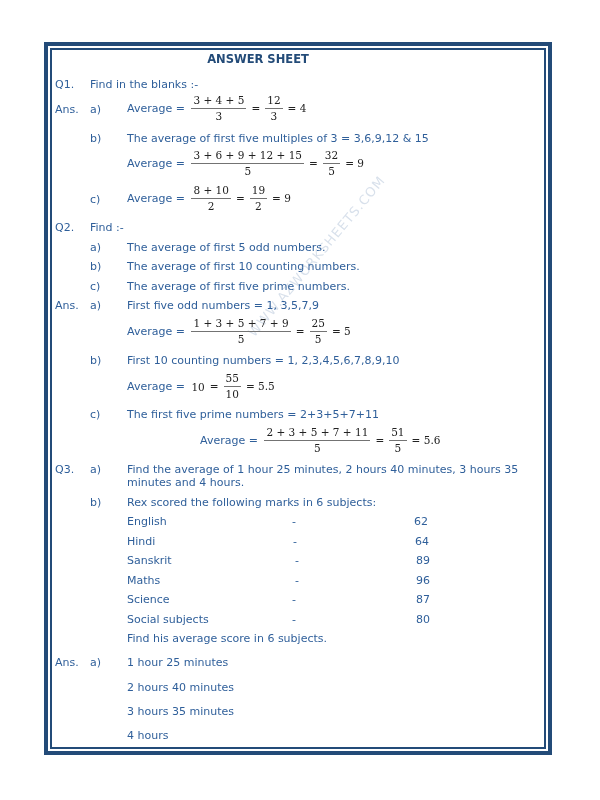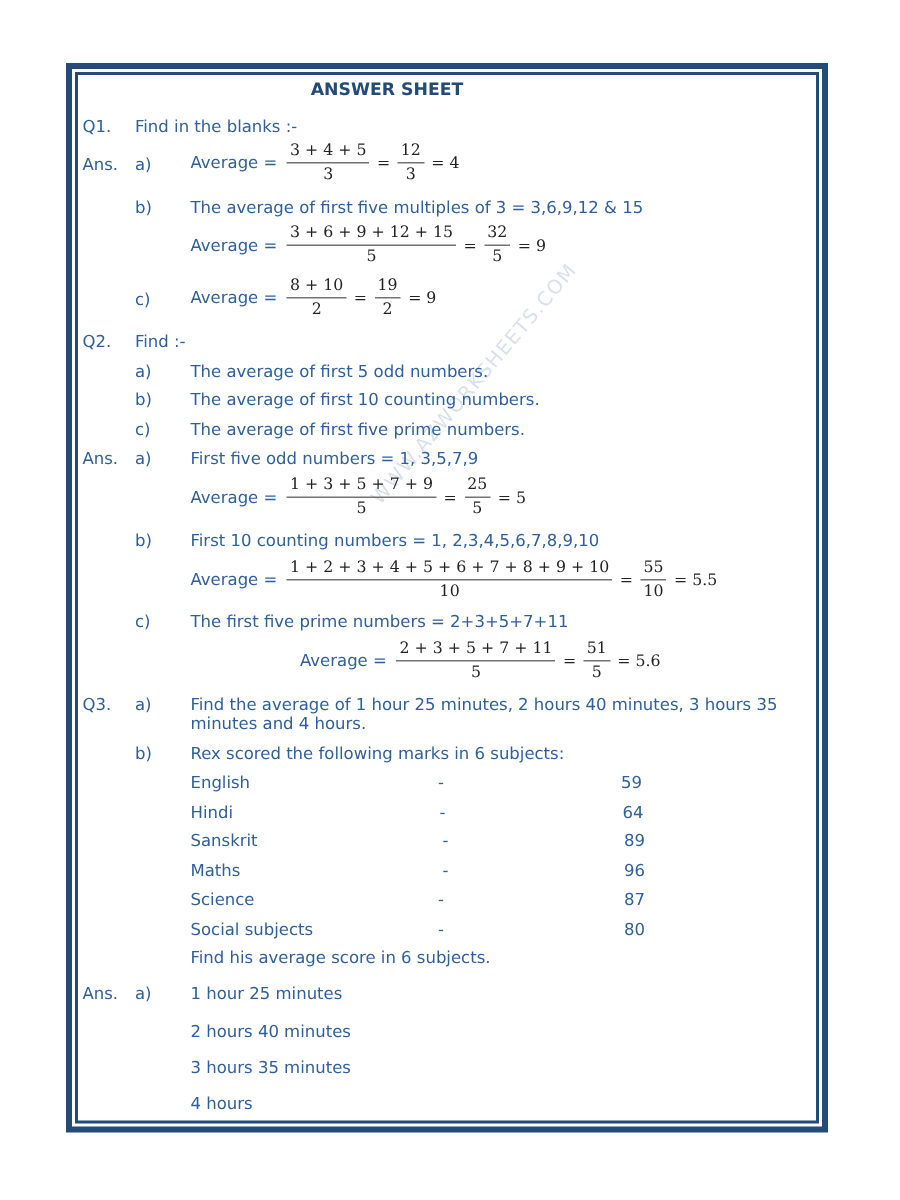--- a/index.html
+++ b/index.html
@@ -67,41 +67,41 @@
 <div class="line" style="left:127px;top:299px">First five odd numbers = 1, 3,5,7,9</div>
 <div class="line" style="left:127px;top:317px">
   <span style="vertical-align:middle">Average =</span>
   <span class="frac"><span class="num">1 + 3 + 5 + 7 + 9</span><span class="den">5</span></span><span class="eq">=</span><span class="frac"><span class="num">25</span><span class="den">5</span></span><span class="eq">= 5</span>
 </div>
 
 <div class="line" style="left:90px;top:354px">b)</div>
 <div class="line" style="left:127px;top:354px">First 10 counting numbers = 1, 2,3,4,5,6,7,8,9,10</div>
 <div class="line" style="left:127px;top:372px">
   <span style="vertical-align:middle">Average =</span>
-  <span class="frac"><span class="num">1 + 2 + 3 + 4 + 5 + 6 + 7 + 8 + 9 + 10</span><span class="den">10</span></span><span class="eq">=</span><span class="frac"><span class="num">55</span><span class="den">10</span></span><span class="eq">= 5.5</span>
+  <span class="frac"><span class="den">10</span></span><span class="eq">=</span><span class="frac"><span class="num">55</span><span class="den">10</span></span><span class="eq">= 5.5</span>
 </div>
 
 <div class="line" style="left:90px;top:408px">c)</div>
 <div class="line" style="left:127px;top:408px">The first five prime numbers = 2+3+5+7+11</div>
 <div class="line" style="left:200px;top:426px">
   <span style="vertical-align:middle">Average =</span>
   <span class="frac"><span class="num">2 + 3 + 5 + 7 + 11</span><span class="den">5</span></span><span class="eq">=</span><span class="frac"><span class="num">51</span><span class="den">5</span></span><span class="eq">= 5.6</span>
 </div>
 
 <div class="line" style="left:55px;top:463px">Q3.</div>
 <div class="line" style="left:90px;top:463px">a)</div>
 <div class="line" style="left:127px;top:463px">Find the average of 1 hour 25 minutes, 2 hours 40 minutes, 3 hours 35</div>
 <div class="line" style="left:127px;top:476px">minutes and 4 hours.</div>
 
 <div class="line" style="left:90px;top:496px">b)</div>
 <div class="line" style="left:127px;top:496px">Rex scored the following marks in 6 subjects:</div>
 
 <div class="line" style="left:127px;top:515px">English</div>
 <div class="line" style="left:292px;top:515px">-</div>
-<div class="line" style="left:414px;top:515px">59</div>
+<div class="line" style="left:414px;top:515px">62</div>
 
 <div class="line" style="left:127px;top:535px">Hindi</div>
 <div class="line" style="left:293px;top:535px">-</div>
 <div class="line" style="left:415px;top:535px">64</div>
 
 <div class="line" style="left:127px;top:554px">Sanskrit</div>
 <div class="line" style="left:295px;top:554px">-</div>
 <div class="line" style="left:416px;top:554px">89</div>
 
 <div class="line" style="left:127px;top:574px">Maths</div>

